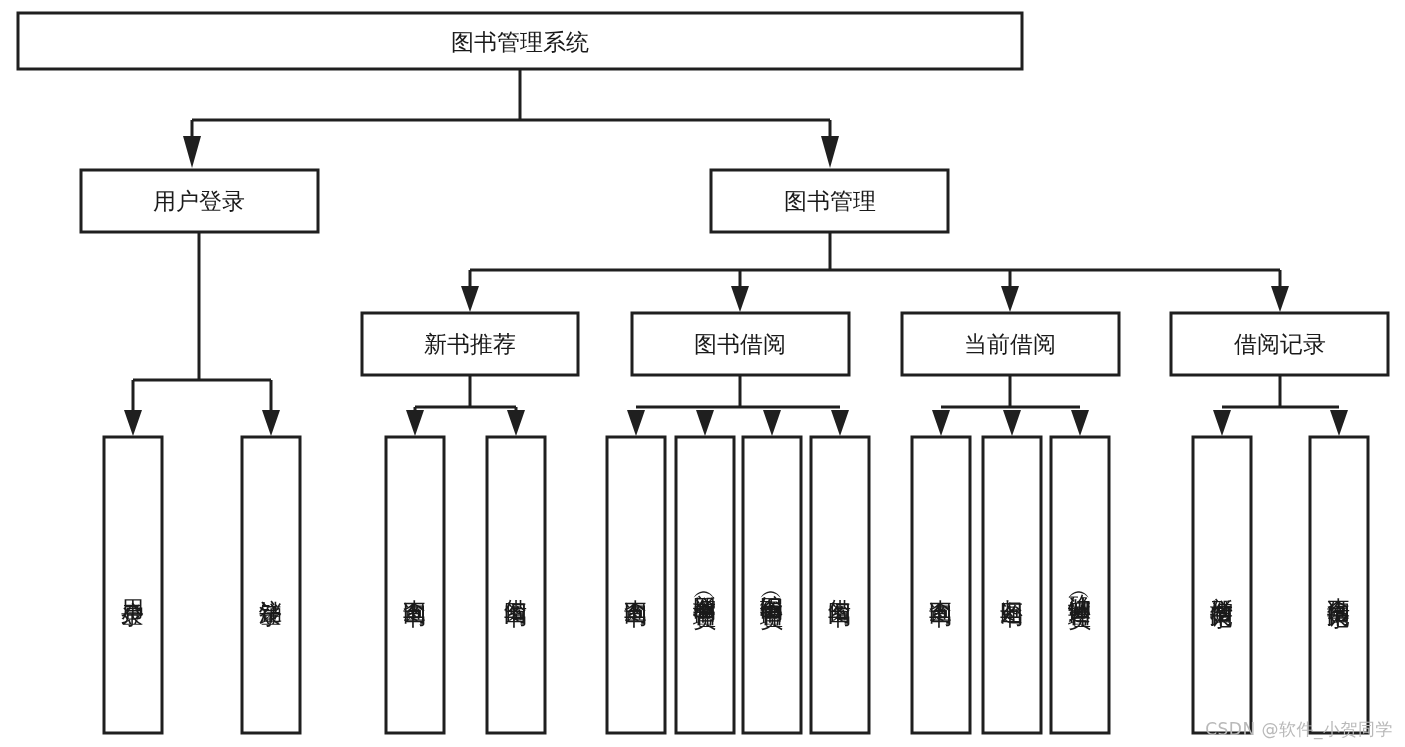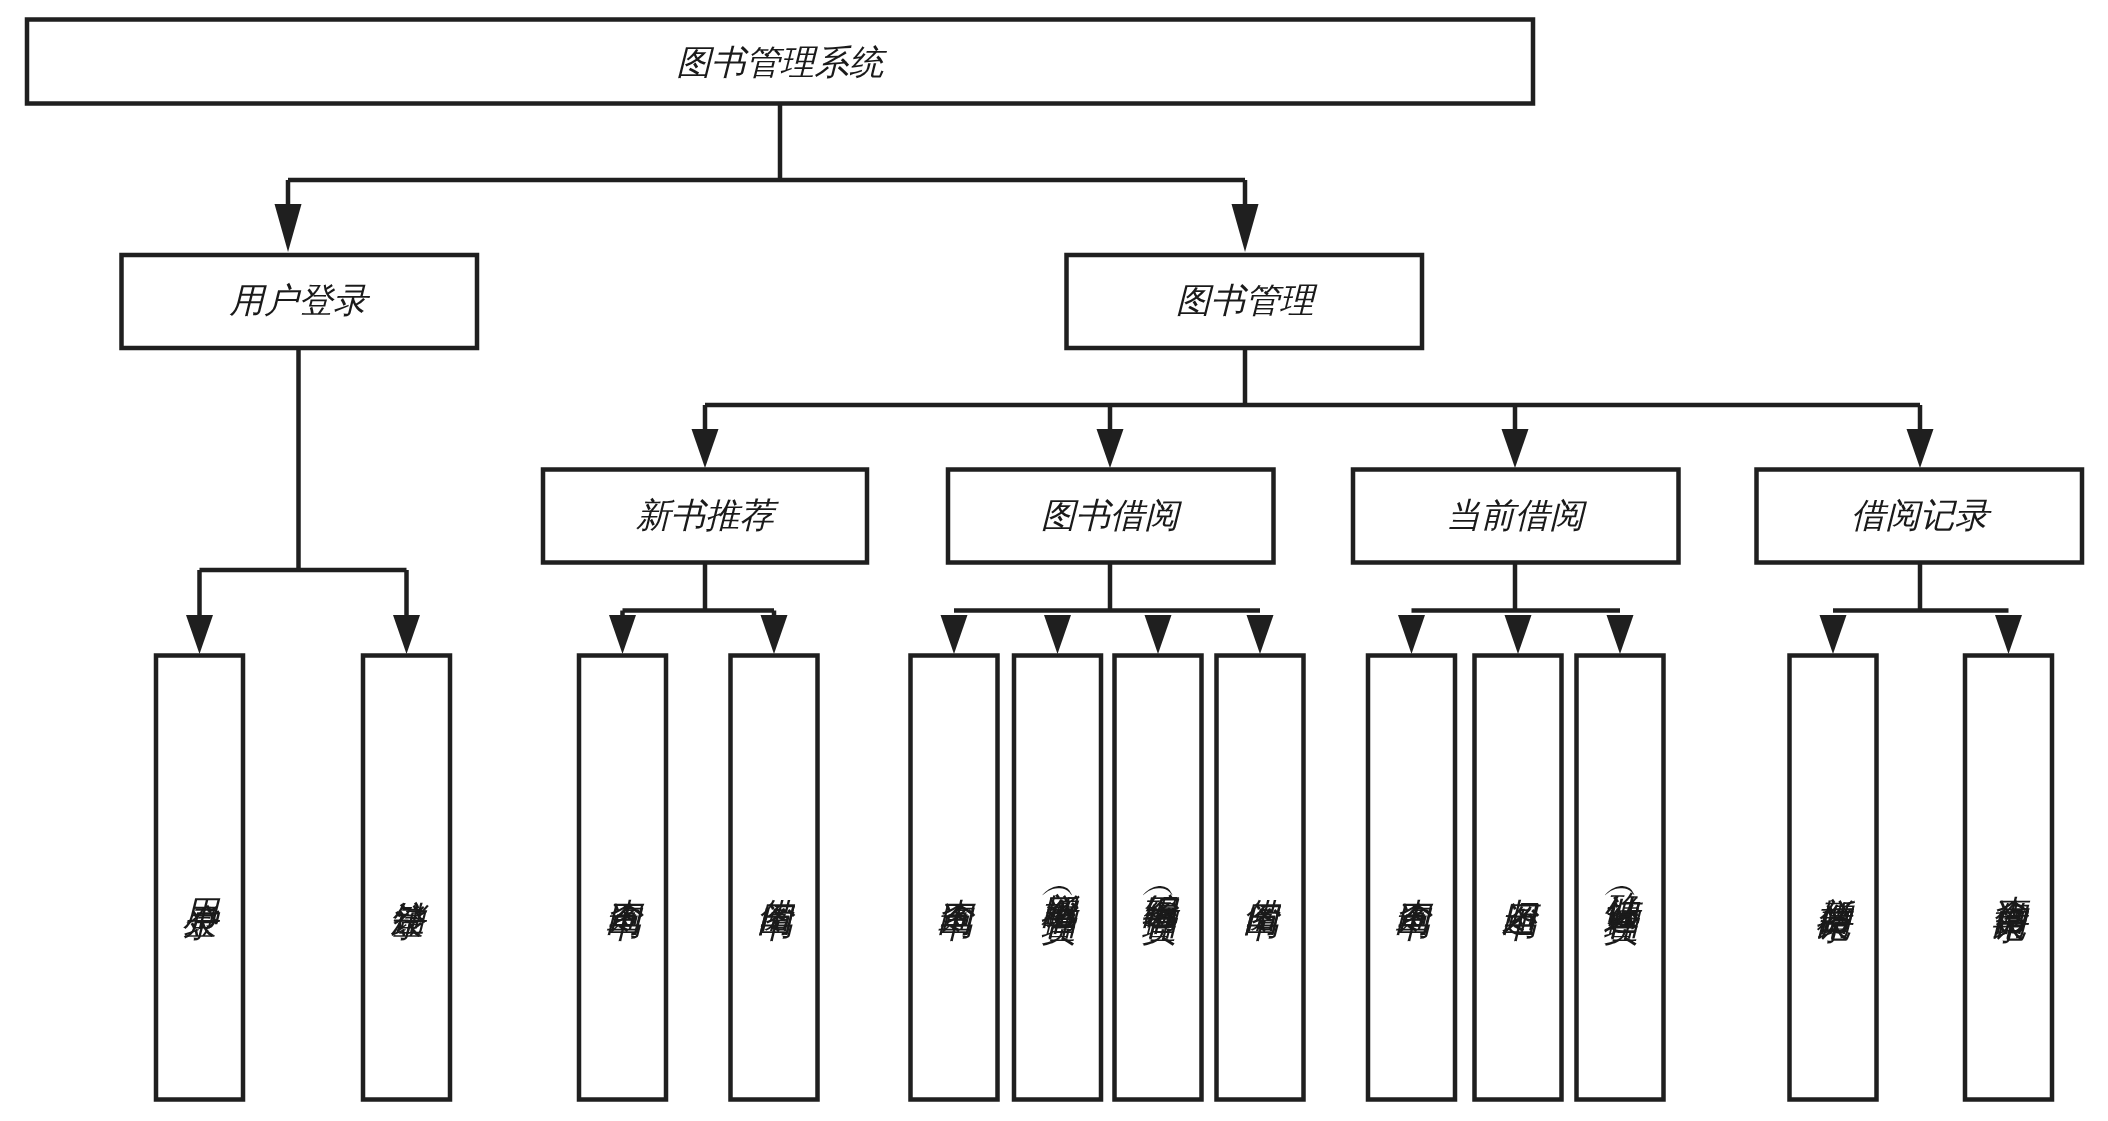--- a/index.html
+++ b/index.html
@@ -11,21 +11,20 @@
     width: 1405px;
     height: 747px;
     font-family: "DejaVu Sans", "Liberation Sans", sans-serif;
     overflow: hidden;
   }
   #diagram-root {
     position: relative;
     width: 1405px;
     height: 747px;
     background: #ffffff;
-    font-style: italic;
   }
   svg#flow-svg {
     position: absolute;
     left: 0;
     top: 0;
     width: 1405px;
     height: 747px;
     display: block;
   }
   .node-rect {
@@ -203,14 +202,15 @@
   <div class="vlabel" style="left:607px; top:437px; width:58px; height:296px;">查询图书</div>
   <div class="vlabel" style="left:676px; top:437px; width:58px; height:296px;">新增图书（管理员）</div>
   <div class="vlabel" style="left:743px; top:437px; width:58px; height:296px;">编辑图书（管理员）</div>
   <div class="vlabel" style="left:811px; top:437px; width:58px; height:296px;">借阅图书</div>
   <div class="vlabel" style="left:912px; top:437px; width:58px; height:296px;">查询图书</div>
   <div class="vlabel" style="left:983px; top:437px; width:58px; height:296px;">归还图书</div>
   <div class="vlabel" style="left:1051px; top:437px; width:58px; height:296px;">确认归还（管理员）</div>
   <div class="vlabel" style="left:1193px; top:437px; width:58px; height:296px;">新增借阅记录</div>
   <div class="vlabel" style="left:1310px; top:437px; width:58px; height:296px;">查询借阅记录</div>
 
+  <div id="watermark">CSDN @软件_小贺同学</div>
 
 </div>
 
 </body></html>

